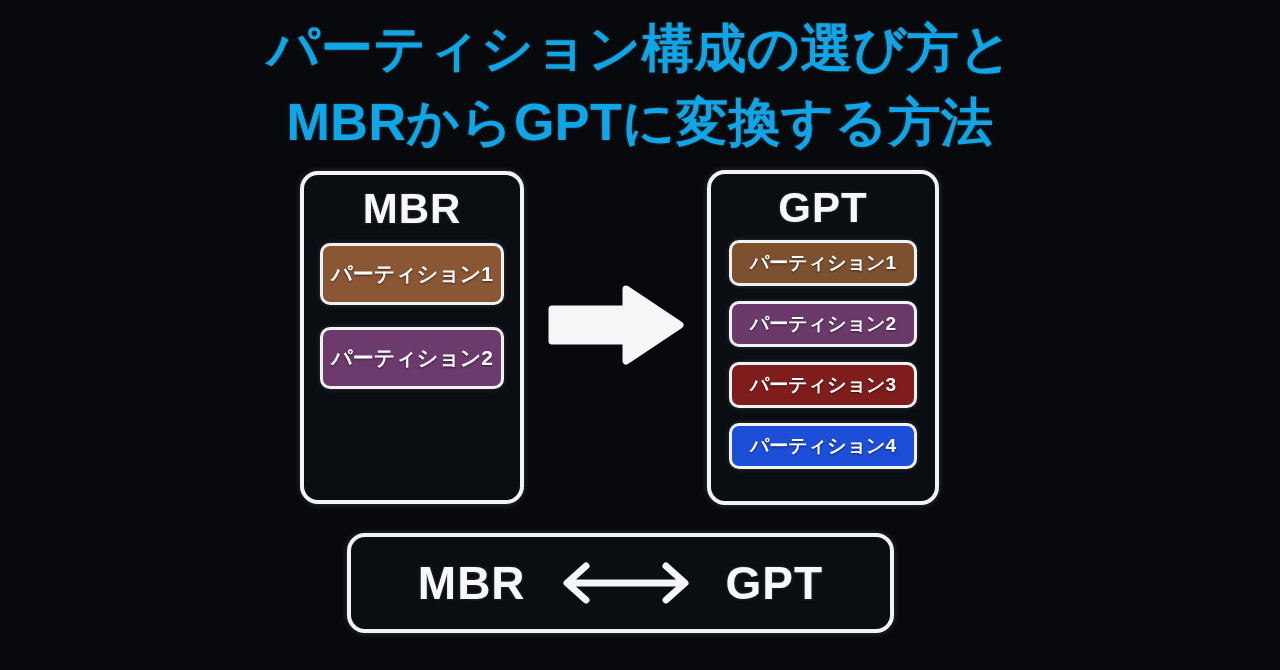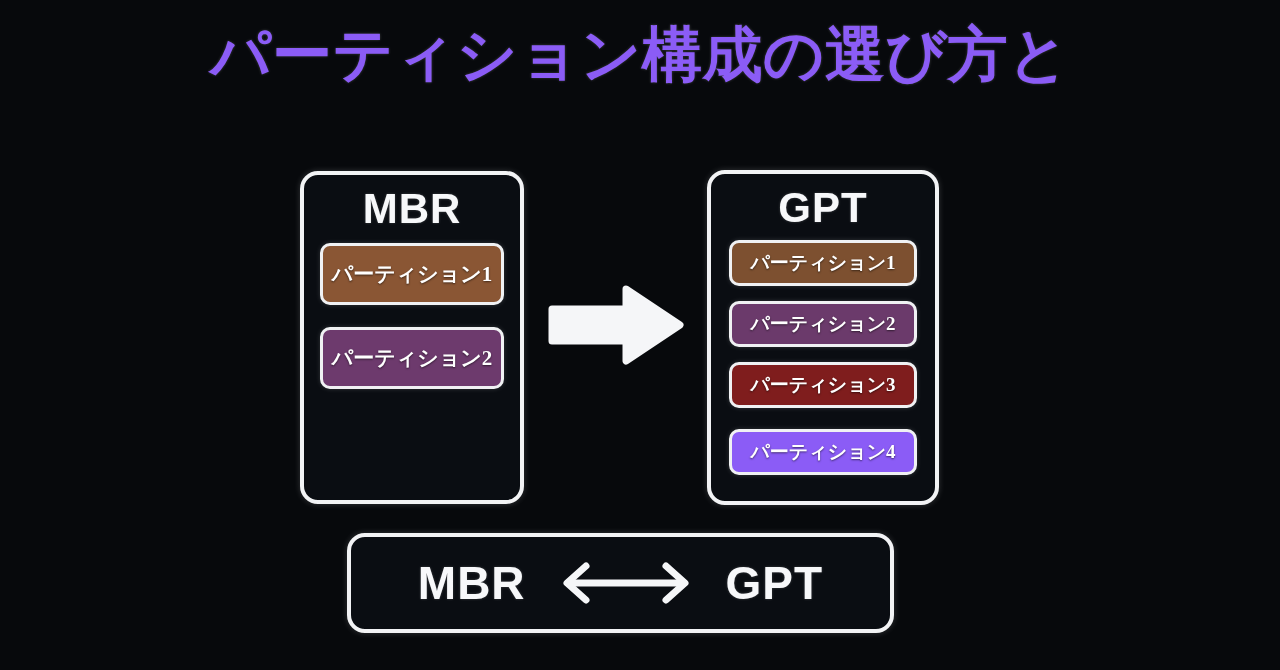--- a/index.html
+++ b/index.html
@@ -20,25 +20,25 @@
   
   .title-block {
     position: absolute;
     left: 0;
     top: 12px;
     width: 1280px;
     text-align: center;
     color: #ffffff;
   }
   .title-line {
-    font-size: 60px;
+    font-size: 52px;
     font-weight: bold;
     letter-spacing: 0.5px;
     line-height: 1.42;
-    color: #8b5cf6;
+    color: #0ea5e9;
     text-shadow: 0 0 3px rgba(255,255,255,0.22);
     white-space: nowrap;
   }
 
   
   .panel {
     position: absolute;
     box-sizing: border-box;
     background: #0a0d12;
     border: 4px solid #f2f3f5;
@@ -66,21 +66,20 @@
     text-shadow: 0 0 3px rgba(255,255,255,0.2);
     margin-top: 12px;
     margin-bottom: 10px;
     line-height: 1.05;
   }
 
   .chips {
     display: flex;
     flex-direction: column;
     align-items: center;
-    font-family: Liberation Serif, serif;
   }
   #mbr-chips { gap: 22px; margin-top: 12px; }
   #gpt-chips { gap: 15px; margin-top: 10px; }
 
   .chip {
     box-sizing: border-box;
     display: flex;
     align-items: center;
     justify-content: center;
     border: 3px solid #f0f1f3;
@@ -141,20 +140,21 @@
     width: 140px;
     height: 46px;
     flex: 0 0 auto;
   }
 </style>
 </head>
 <body style="background: rgb(7, 9, 12);">
 
 <div class="title-block">
   <div class="title-line">パーティション構成の選び方と</div>
+  <div class="title-line">MBRからGPTに変換する方法</div>
 </div>
 
 <div class="panel" id="mbr-panel">
   <div class="panel-title">MBR</div>
   <div class="chips" id="mbr-chips">
     <div class="chip" style="background: rgb(138, 86, 52);">
       <span>パーティション1</span>
     </div>
     <div class="chip" style="background: rgb(109, 58, 109);">
       <span>パーティション2</span>
@@ -171,21 +171,21 @@
   <div class="chips" id="gpt-chips">
     <div class="chip" style="background: rgb(125, 80, 48);">
       <span>パーティション1</span>
     </div>
     <div class="chip" style="background: rgb(107, 58, 107);">
       <span>パーティション2</span>
     </div>
     <div class="chip" style="background: #7f1d1d;">
       <span>パーティション3</span>
     </div>
-    <div class="chip" style="background: #8b5cf6; margin-top: 6px;">
+    <div class="chip" style="background: #1d4ed8;">
       <span>パーティション4</span>
     </div>
   </div>
 </div>
 
 <div id="bottom-bar">
   <span class="bar-label">MBR</span>
   <svg id="bidir-arrow-icon" viewBox="0 0 140 46">
     <g fill="none" stroke="#f5f6f8" stroke-width="7" stroke-linecap="round" stroke-linejoin="round">
       <line x1="12" y1="23" x2="128" y2="23"></line>

